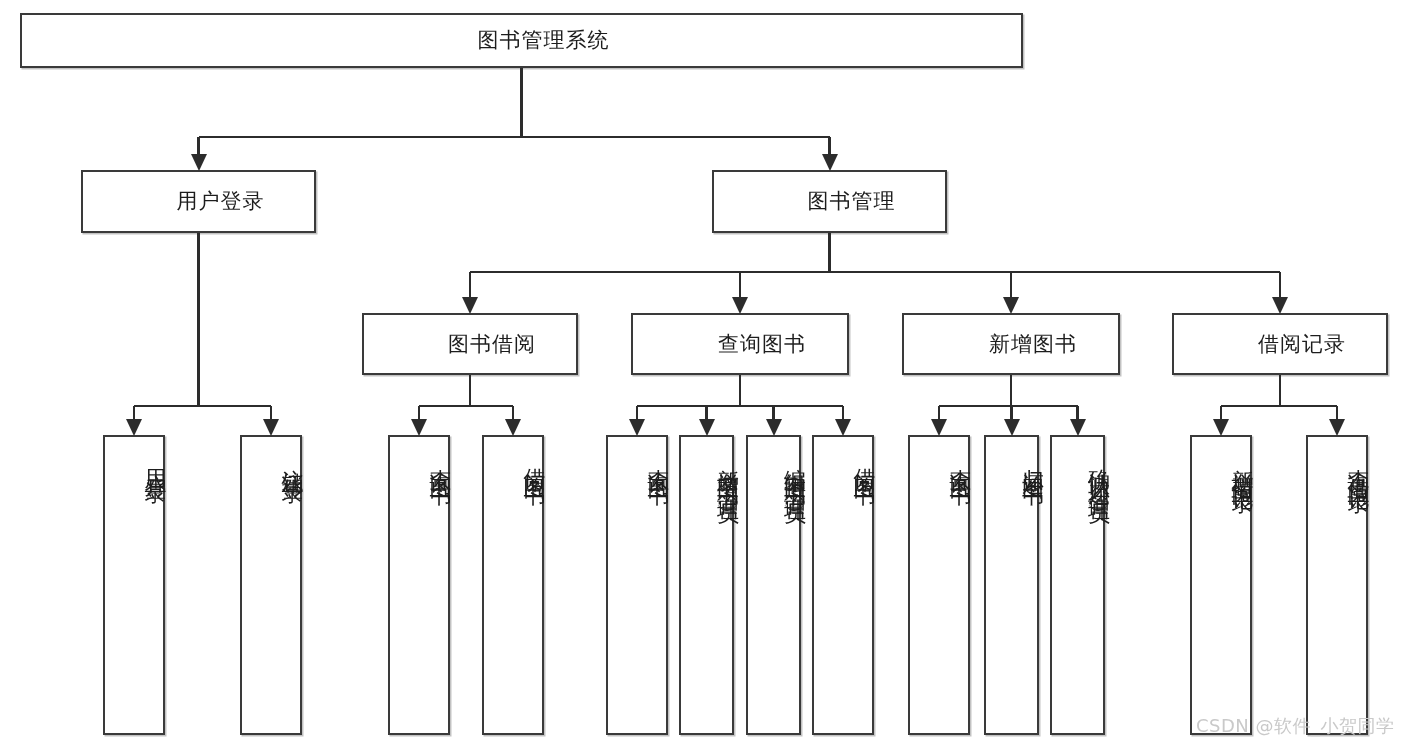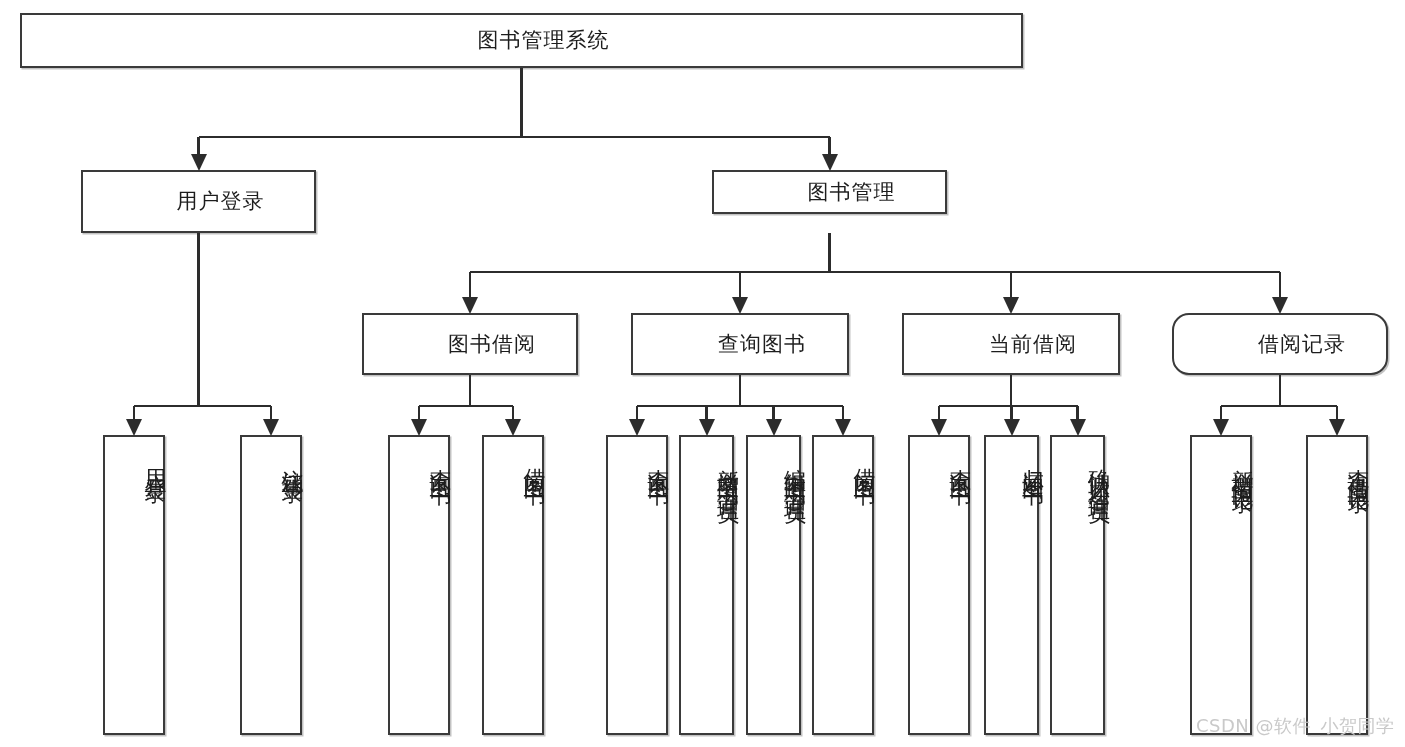--- a/index.html
+++ b/index.html
@@ -75,33 +75,33 @@
 
 <div id="canvas">
 
   <div id="nodes">
       <div class="node h" style="left: 20px; top: 13px; width: 1003px; height: 55px;">
         <span class="lbl">图书管理系统</span>
       </div>
       <div class="node h" style="left: 81px; top: 170px; width: 235px; height: 63px;">
         <span class="lbl">用户登录</span>
       </div>
-      <div class="node h" style="left: 712px; top: 170px; width: 235px; height: 44px;">
+      <div class="node h" style="left: 712px; top: 170px; width: 235px; height: 63px;">
         <span class="lbl">图书管理</span>
       </div>
       <div class="node h" style="left: 362px; top: 313px; width: 216px; height: 62px;">
         <span class="lbl">图书借阅</span>
       </div>
       <div class="node h" style="left: 631px; top: 313px; width: 218px; height: 62px;">
         <span class="lbl">查询图书</span>
       </div>
       <div class="node h" style="left: 902px; top: 313px; width: 218px; height: 62px;">
-        <span class="lbl">当前借阅</span>
+        <span class="lbl">新增图书</span>
       </div>
-      <div class="node h" style="left: 1172px; top: 313px; width: 216px; height: 62px; border-radius: 17px;">
+      <div class="node h" style="left: 1172px; top: 313px; width: 216px; height: 62px;">
         <span class="lbl">借阅记录</span>
       </div>
       <div class="node v" style="left: 103px; top: 435px; width: 62px; height: 300px;">
         <span class="lbl">用户登录</span>
       </div>
       <div class="node v" style="left: 240px; top: 435px; width: 62px; height: 300px;">
         <span class="lbl">注销登录</span>
       </div>
       <div class="node v" style="left: 388px; top: 435px; width: 62px; height: 300px;">
         <span class="lbl">查询图书</span>

